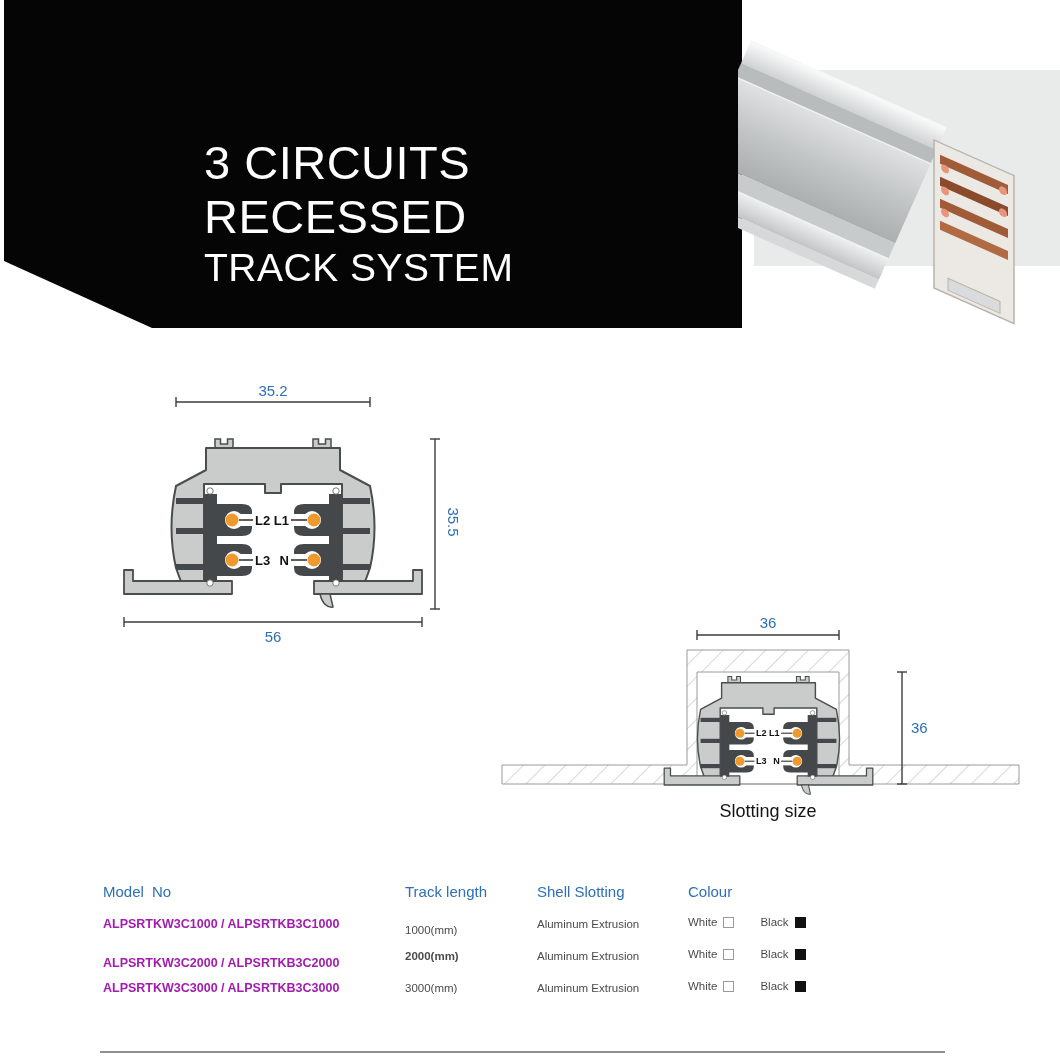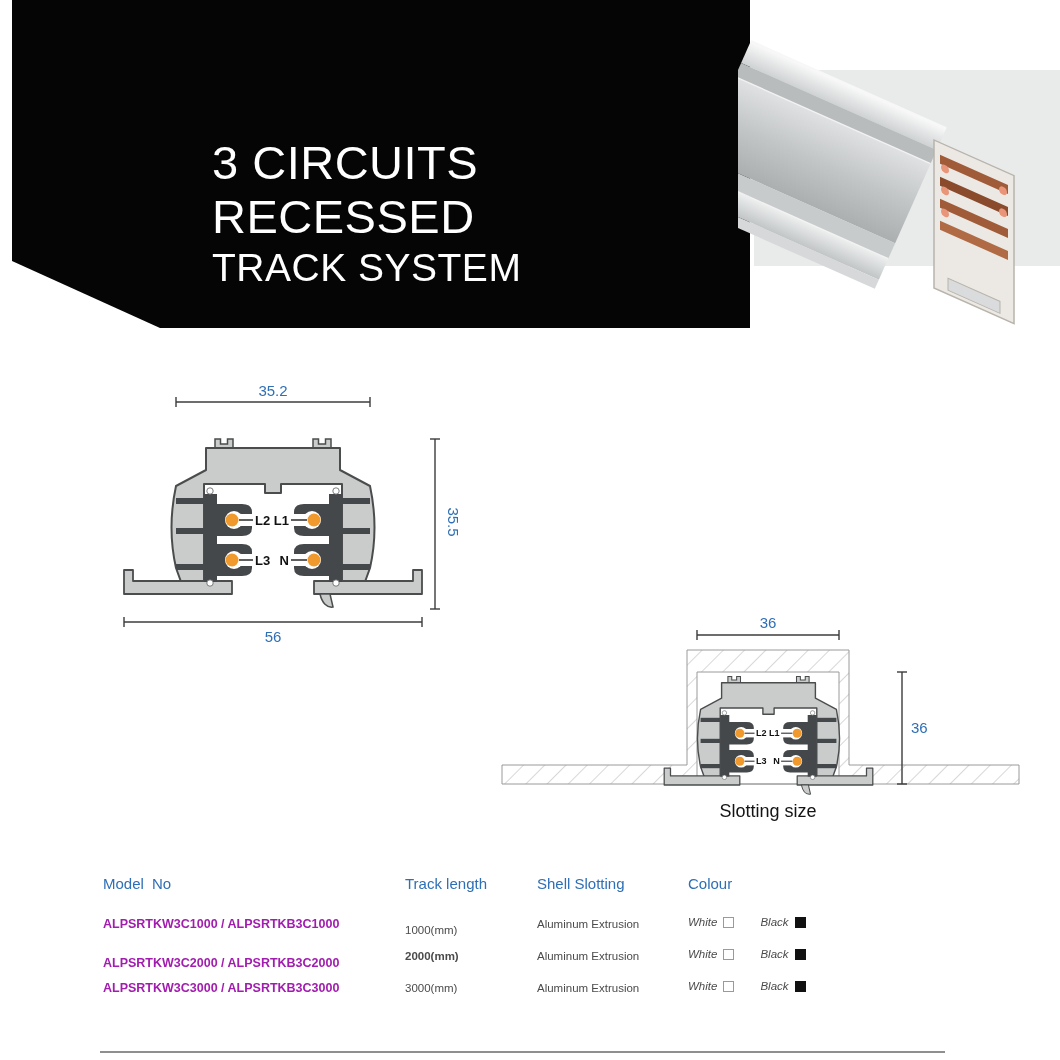--- a/index.html
+++ b/index.html
@@ -2,39 +2,39 @@
 <html><head>
 <meta charset="utf-8">
 <style>
   html,body{margin:0;padding:0;}
   body{
     width:1060px;height:1060px;position:relative;overflow:hidden;
     background:#ffffff;font-family:"Liberation Sans", sans-serif;
   }
   
   .banner{
-    position:absolute;left:12px;top:0;width:738px;height:328px;background:#050505;
+    position:absolute;left:4px;top:0;width:738px;height:328px;background:#050505;
     clip-path:polygon(0 0,738px 0,738px 328px,148px 328px,0 261px);
   }
   .banner-text{position:absolute;left:200px;top:136px;color:#ffffff;}
   .banner-l1,.banner-l2{font-size:47px;line-height:54px;letter-spacing:.5px;font-weight:400;}
   .banner-l3{font-size:39px;line-height:48px;letter-spacing:.5px;font-weight:400;}
   
   .photo-svg{position:absolute;left:738px;top:22px;}
   .diag-left{position:absolute;left:85px;top:382px;}
   .diag-right{position:absolute;left:497px;top:600px;}
   .dim-line{stroke:#3c3c3c;stroke-width:1.4;}
   .dim-text{fill:#2e6fb5;font-size:15px;font-family:"Liberation Sans",sans-serif;}
   .cap-text{fill:#141414;font-size:18px;font-family:"Liberation Sans",sans-serif;}
   
   .tbl{position:absolute;left:0;top:0;width:1060px;}
-  .th{position:absolute;color:#2e6fb5;font-size:15px;font-weight:500;white-space:nowrap;}
+  .th{position:absolute;color:#2e6fb5;font-size:15px;font-weight:500;white-space:nowrap;margin-top:8px;}
   .cell{position:absolute;color:#4b4b4b;font-size:11.5px;font-weight:400;white-space:nowrap;}
   .model-cell{position:absolute;color:#a21caf;font-size:12.5px;font-weight:700;white-space:nowrap;}
-  .colour-cell{display:flex;align-items:center;gap:4px;font-style:italic;}
+  .colour-cell{display:flex;align-items:center;gap:4px;}
   .cb{display:inline-block;width:11px;height:11px;box-sizing:border-box;margin-left:2px;}
   .cb.unchecked{border:1px solid #9a9a9a;background:#fff;}
   .cb.checked{background:#111;border:1px solid #111;}
   .colour-gap{width:18px;}
   
   .bottom-rule{position:absolute;left:100px;top:1051px;width:845px;height:2px;background:#8f8f8f;}
   .defs-holder{position:absolute;width:0;height:0;overflow:hidden;}
 </style>
 </head>
 <body>

